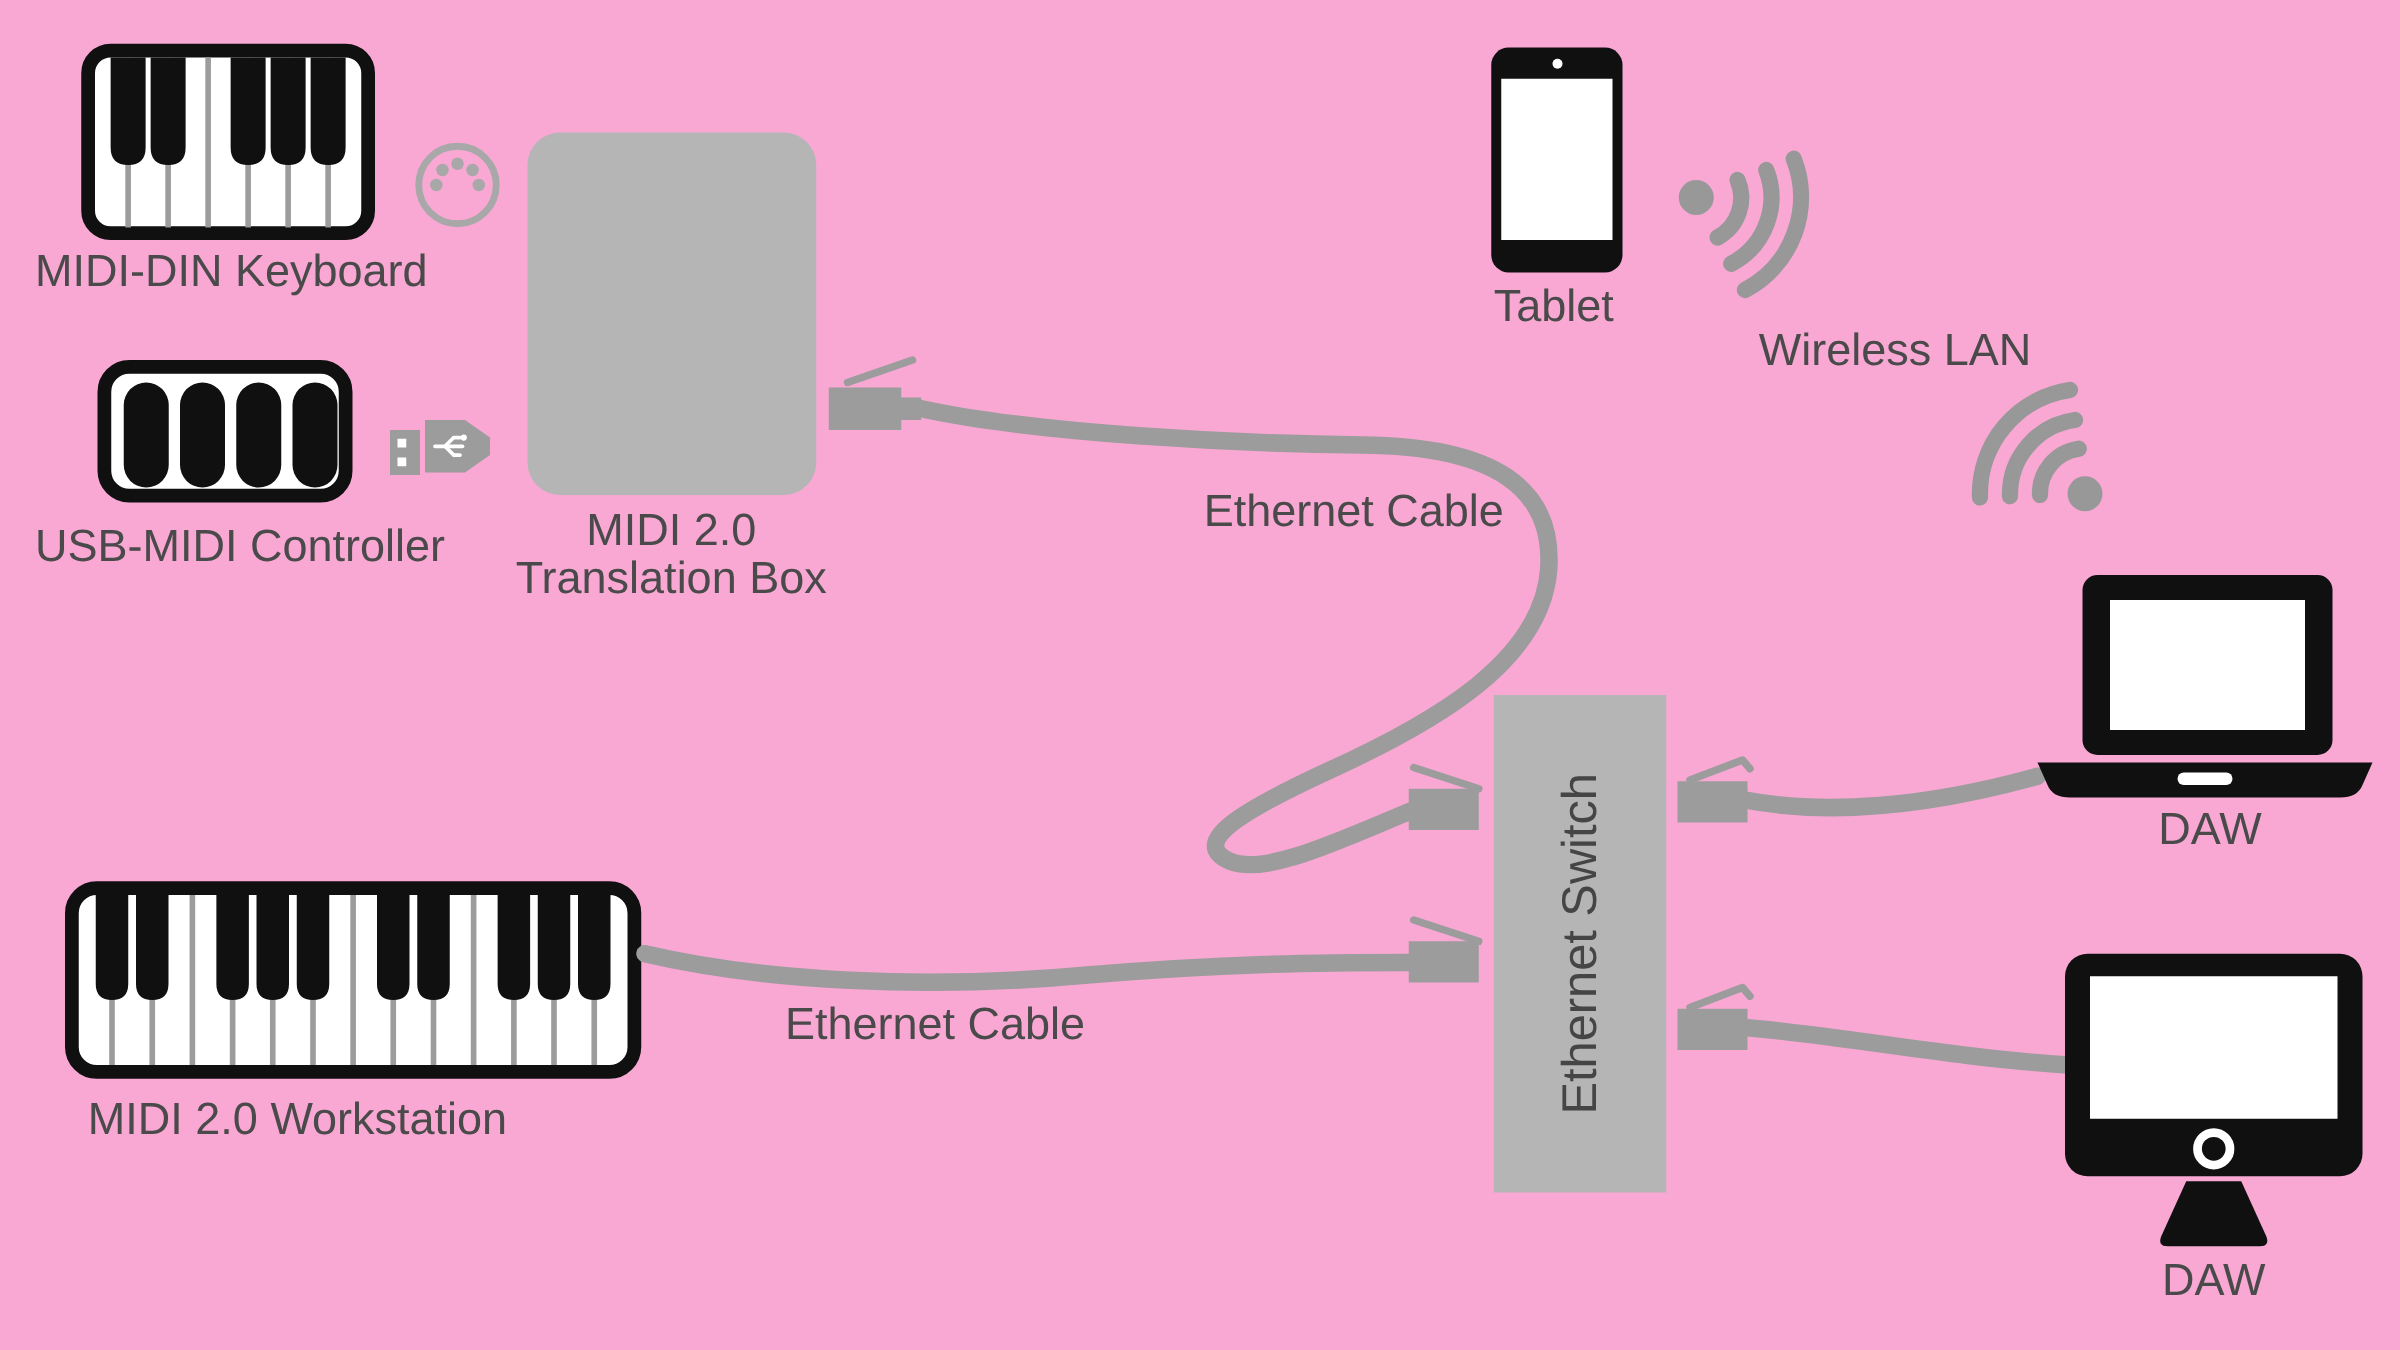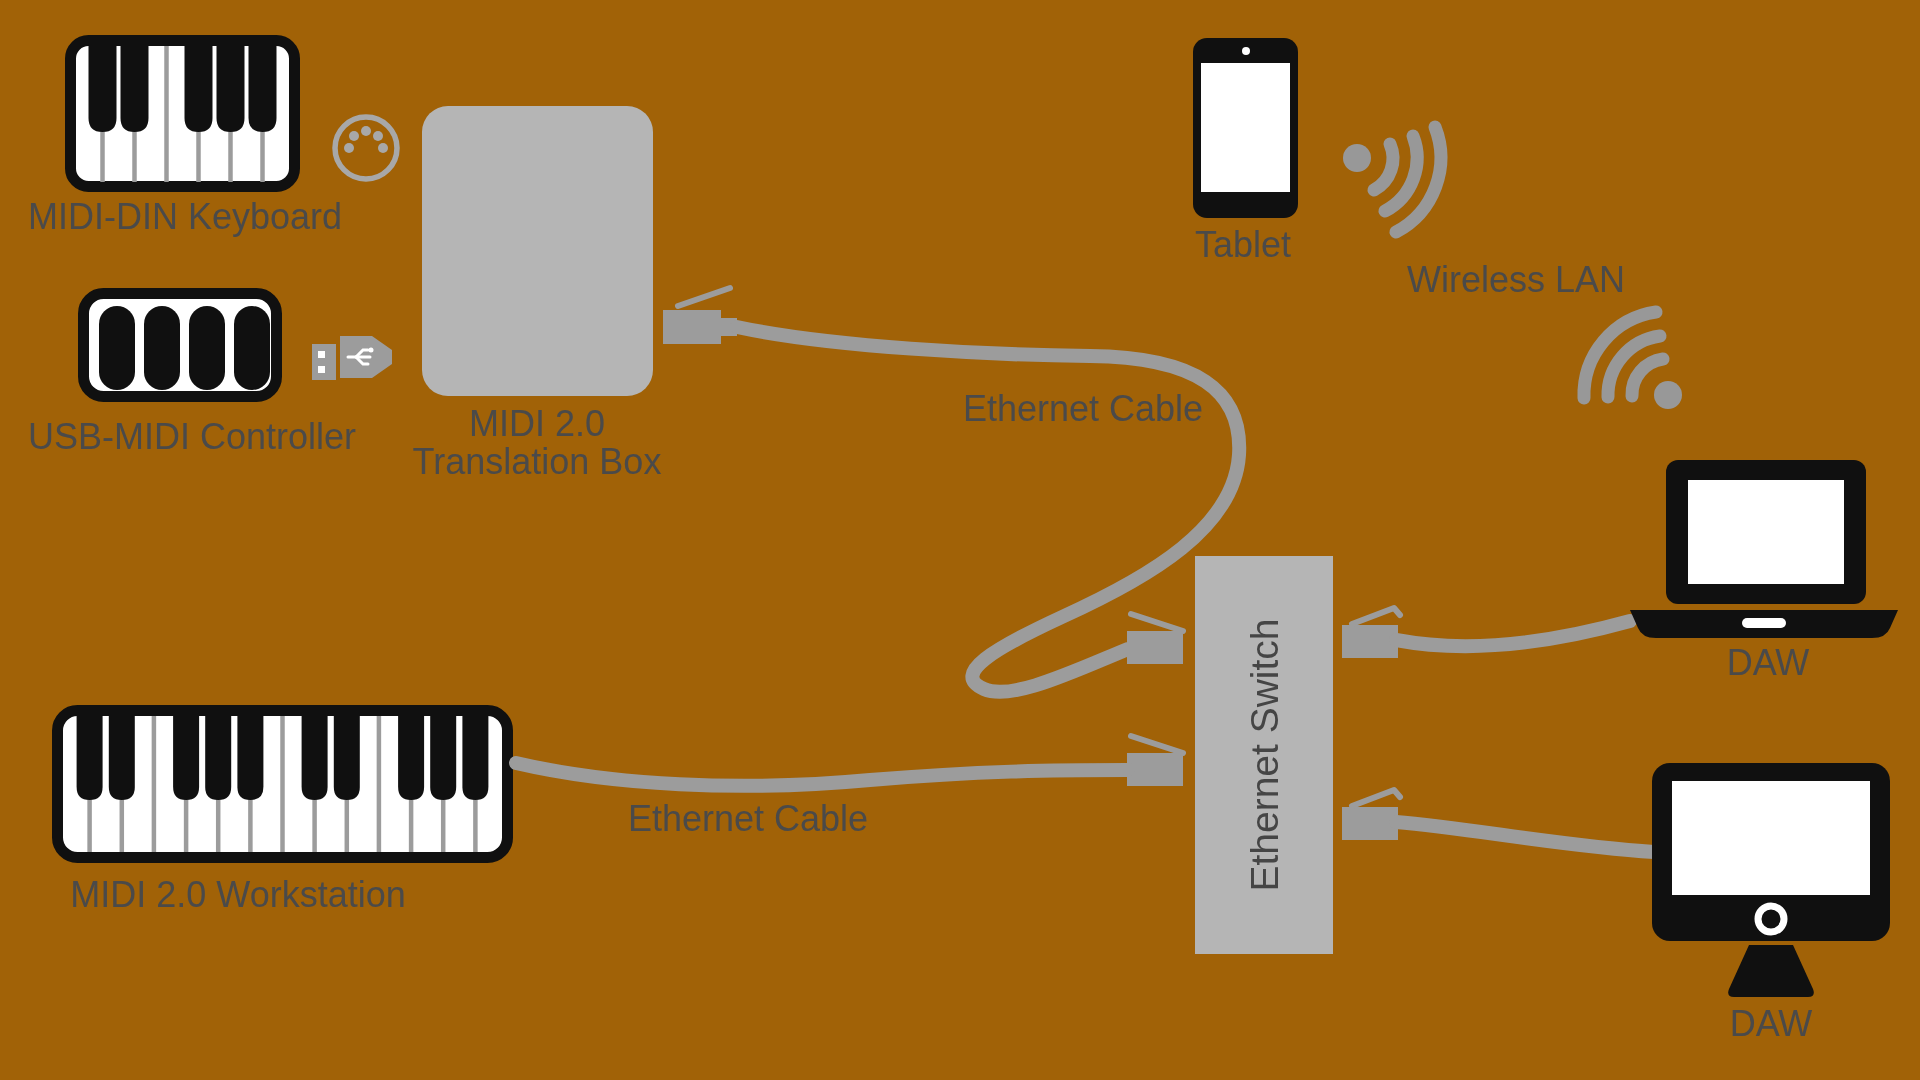--- a/index.html
+++ b/index.html
@@ -1,16 +1,16 @@
 <!DOCTYPE html>
 <html><head>
 <meta charset="utf-8">
 <style>
   html,body{margin:0;padding:0;background:#ffffff;}
-  .stage{position:relative;width:1920px;height:1080px;background:#a16207;overflow:hidden;}
+  .stage{position:relative;width:1920px;height:1080px;background:#f9a8d4;overflow:hidden;}
   svg{display:block;}
   text{font-family:"Liberation Sans", sans-serif;}
   .lbl{font-size:36px;fill:#4a4a4a;text-anchor:middle;}
   .switch-lbl{font-size:39px;fill:#454545;text-anchor:middle;}
   .gbox{fill:#b5b5b5;}
   .cable{fill:none;stroke:#9c9c9c;stroke-width:14;stroke-linecap:round;}
   .clip{fill:none;stroke:#9c9c9c;stroke-width:6;stroke-linecap:round;stroke-linejoin:round;}
   .plug{fill:#9c9c9c;}
   .dev{fill:#ffffff;stroke:#101010;stroke-width:11;}
   .keyline{stroke:#9c9c9c;stroke-width:4.5;}

